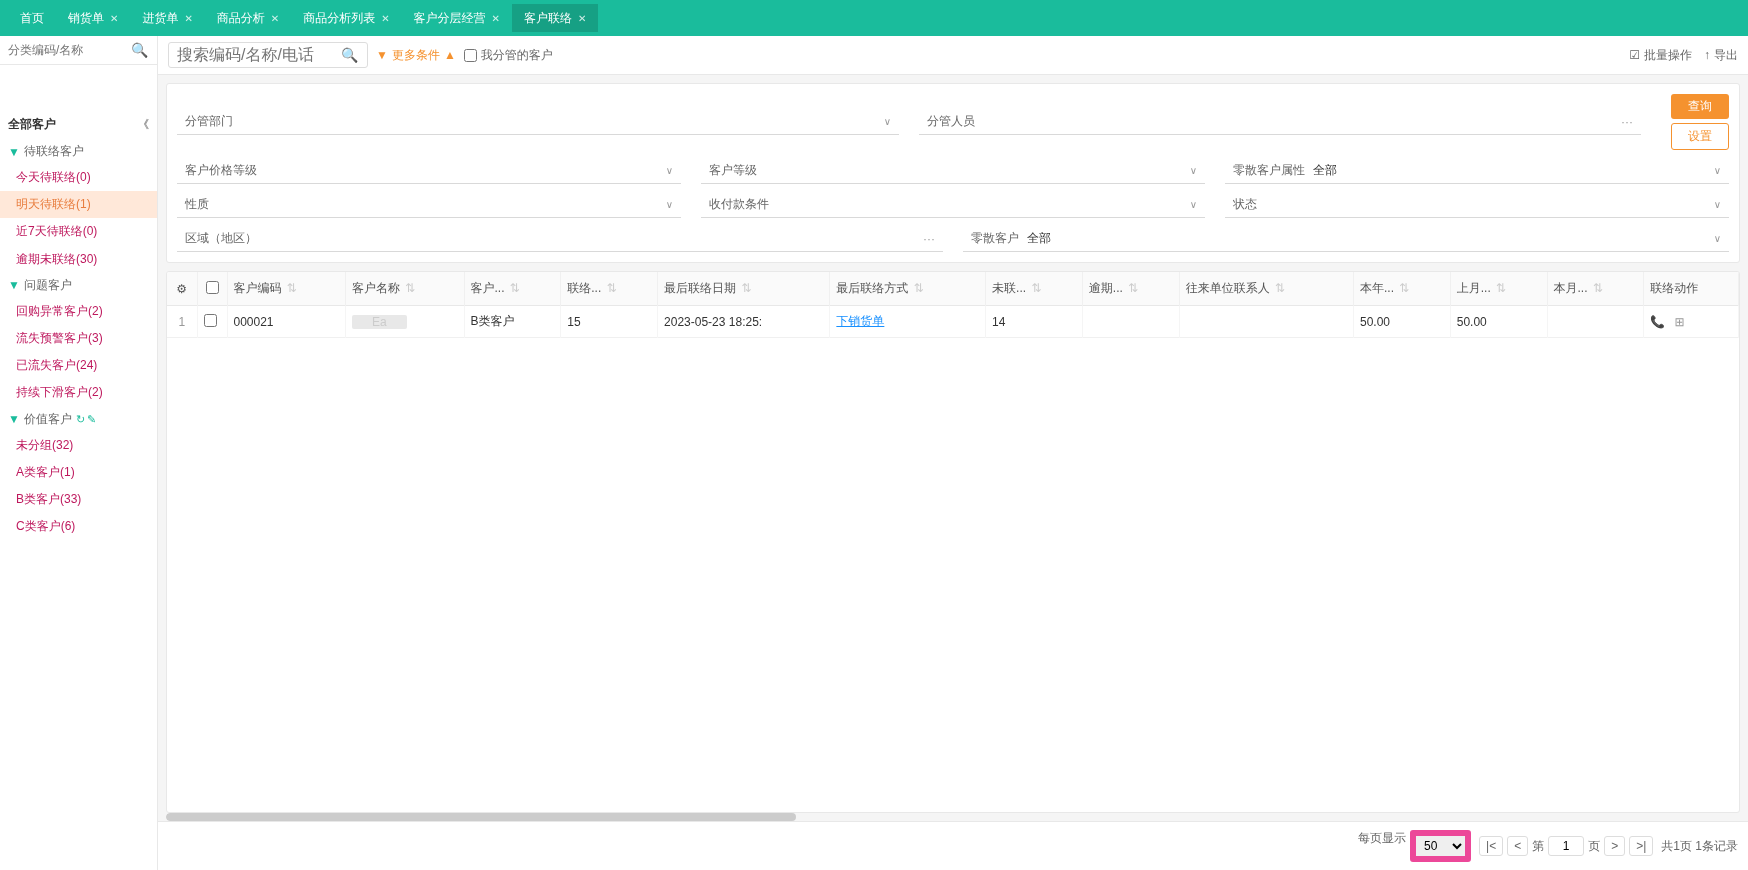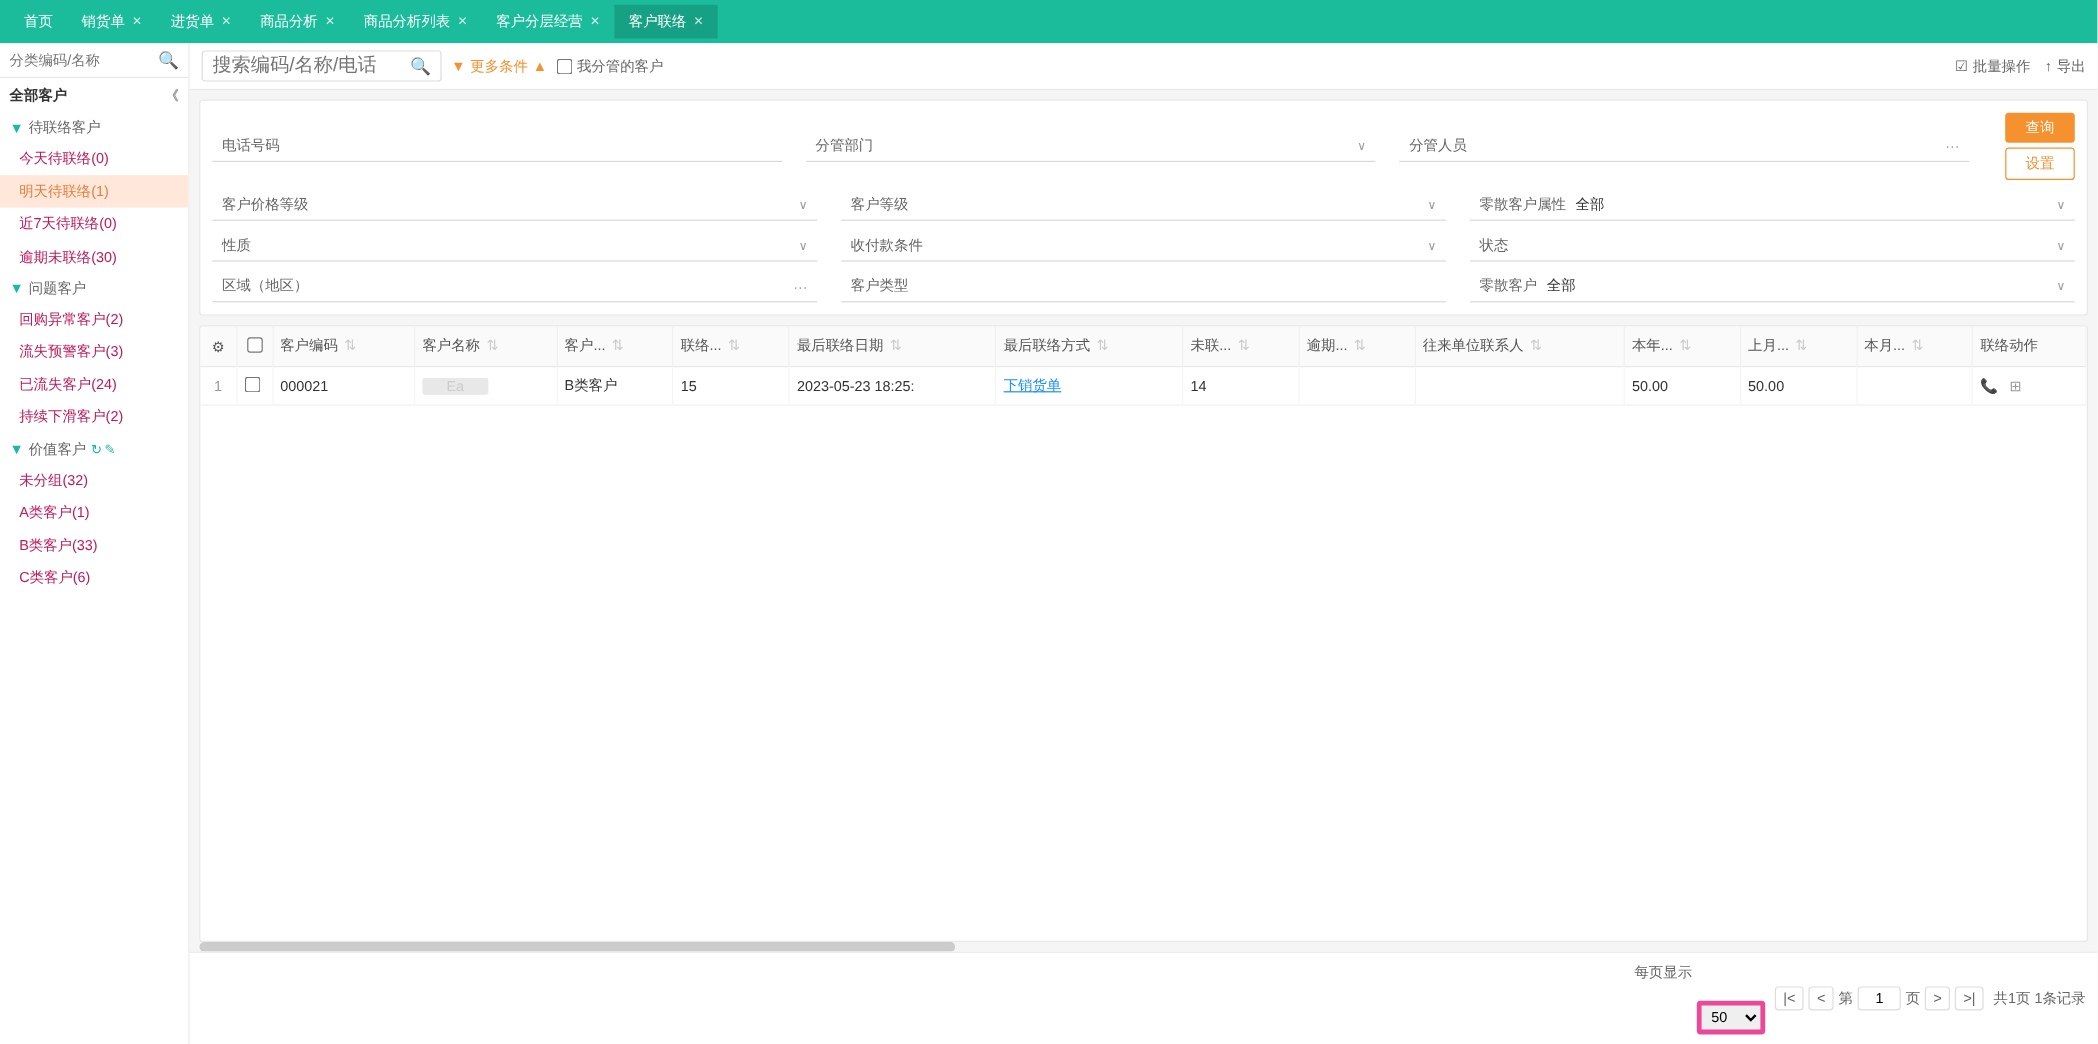--- a/index.html
+++ b/index.html
@@ -60,20 +60,21 @@
 
     .sidebar-group-title {
       display: flex;
       align-items: center;
       justify-content: space-between;
       padding: 6px 8px;
       font-weight: bold;
       color: #333;
       font-size: 13px;
       cursor: pointer;
+      margin-top: 45px;
     }
     .sidebar-group-title .collapse-icon { color: #999; font-size: 11px; }
 
     .sidebar-section-label {
       display: flex;
       align-items: center;
       padding: 4px 8px;
       color: #666;
       font-size: 12px;
       cursor: pointer;
@@ -268,26 +269,25 @@
       gap: 8px;
       font-size: 12px;
       color: #666;
     }
     .pagination-bar .page-size-select {
       display: flex;
       align-items: flex-start;
       gap: 4px;
     }
     .pagination-bar select {
-      border: 4px solid #ec4899;
+      border: 6px solid #ec4899;
       border-radius: 3px;
       padding: 2px 4px;
       font-size: 12px;
       outline: none;
-      margin-top: 32px;
     }
     .pagination-bar .page-nav {
       display: flex;
       align-items: center;
       gap: 4px;
     }
     .pagination-bar .page-btn {
       border: 1px solid #ddd;
       background: #fff;
       border-radius: 3px;
@@ -451,24 +451,20 @@
           <span>↑</span>
           <span>导出</span>
         </div>
       </div>
     </div>
 
     <div class="filter-panel">
 
       <div class="filter-row">
         <div class="filter-cell">
-          <span class="filter-label">电话号码</span>
-          <span class="filter-value"></span>
-        </div>
-        <div class="filter-cell">
           <span class="filter-label">分管部门</span>
           <span class="filter-value"></span>
           <span class="filter-arrow">∨</span>
         </div>
         <div class="filter-cell">
           <span class="filter-label">分管人员</span>
           <span class="filter-value"></span>
           <span class="filter-more">···</span>
         </div>
         <div class="filter-actions">
@@ -511,24 +507,20 @@
           <span class="filter-value"></span>
           <span class="filter-arrow">∨</span>
         </div>
       </div>
 
       <div class="filter-row">
         <div class="filter-cell">
           <span class="filter-label">区域（地区）</span>
           <span class="filter-value"></span>
           <span class="filter-more">···</span>
-        </div>
-        <div class="filter-cell">
-          <span class="filter-label">客户类型</span>
-          <span class="filter-value"></span>
         </div>
         <div class="filter-cell">
           <span class="filter-label">零散客户</span>
           <span class="filter-value">全部</span>
           <span class="filter-arrow">∨</span>
         </div>
       </div>
     </div>
 
     <div class="table-area">

